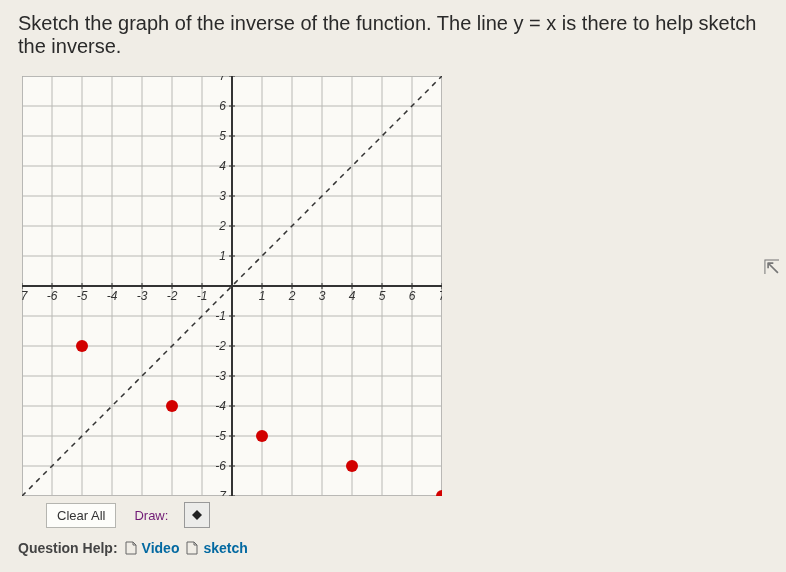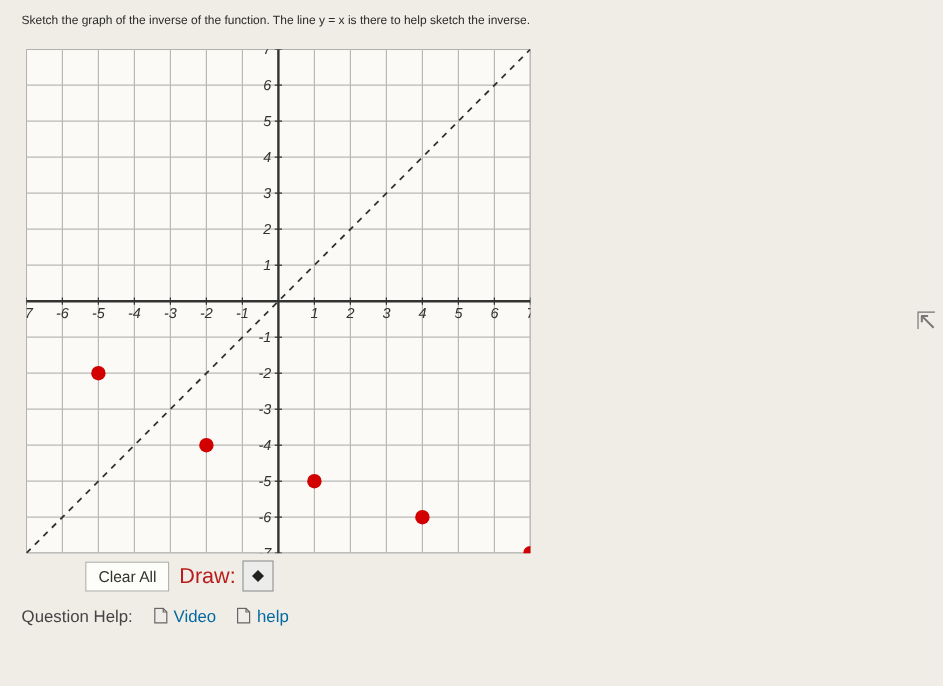--- a/index.html
+++ b/index.html
@@ -5,71 +5,72 @@
     * { margin: 0; padding: 0; box-sizing: border-box; }
     body {
       font-family: Arial, sans-serif;
       background: #f0ede6;
       width: 786px;
       height: 572px;
       padding: 12px 18px;
       position: relative;
     }
     .question-text {
-      font-size: 10px;
+      font-size: 20px;
       color: #2a2a2a;
       margin-bottom: 18px;
       font-weight: 500;
     }
     .chart-wrap {
       position: relative;
       width: 420px;
       height: 420px;
       margin-left: 4px;
     }
     svg { display: block; }
     .toolbar {
       display: flex;
       align-items: center;
-      gap: 6px;
+      gap: 16px;
       margin-top: 6px;
-      margin-left: 53px;
+      margin-left: 28px;
     }
     .btn {
       background: #fdfdfa;
       border: 1px solid #b5b5b0;
       padding: 4px 10px;
       font-size: 13px;
       color: #333;
       cursor: pointer;
     }
     .draw-label {
-      font-size: 18px;
-      color: #b91c1c;
+      font-size: 13px;
+      color: #701a75;
       margin-left: 2px;
     }
     .tool-swatch {
       width: 26px;
       height: 26px;
       border: 1px solid #999;
       display: flex;
       align-items: center;
       justify-content: center;
       background: #ececea;
       cursor: pointer;
     }
     .tool-swatch svg { display: block; }
     .help-row {
       margin-top: 12px;
       margin-left: 0;
       font-size: 14px;
       color: #444;
       display: flex;
       align-items: center;
-      gap: 16px;
+      gap: 6px;
+      font-weight: bold;
     }
     .help-link {
       display: flex;
       align-items: center;
       gap: 4px;
       color: #0369a1;
       cursor: pointer;
     }
     .page-icon {
       width: 14px;
@@ -207,17 +208,17 @@
       <path d="M2 1 h7 l3 3 v9 h-10 z" fill="none" stroke="#666" stroke-width="1"></path>
       <path d="M9 1 v3 h3" fill="none" stroke="#666" stroke-width="1"></path>
     </svg>
     <span>Video</span>
   </span>
   <span class="help-link">
     <svg class="page-icon" viewBox="0 0 14 14">
       <path d="M2 1 h7 l3 3 v9 h-10 z" fill="none" stroke="#666" stroke-width="1"></path>
       <path d="M9 1 v3 h3" fill="none" stroke="#666" stroke-width="1"></path>
     </svg>
-    <span>help</span>
+    <span>sketch</span>
   </span>
 </div>
 
 <div class="cursor-ghost">⇱</div>
 
 </body></html>

